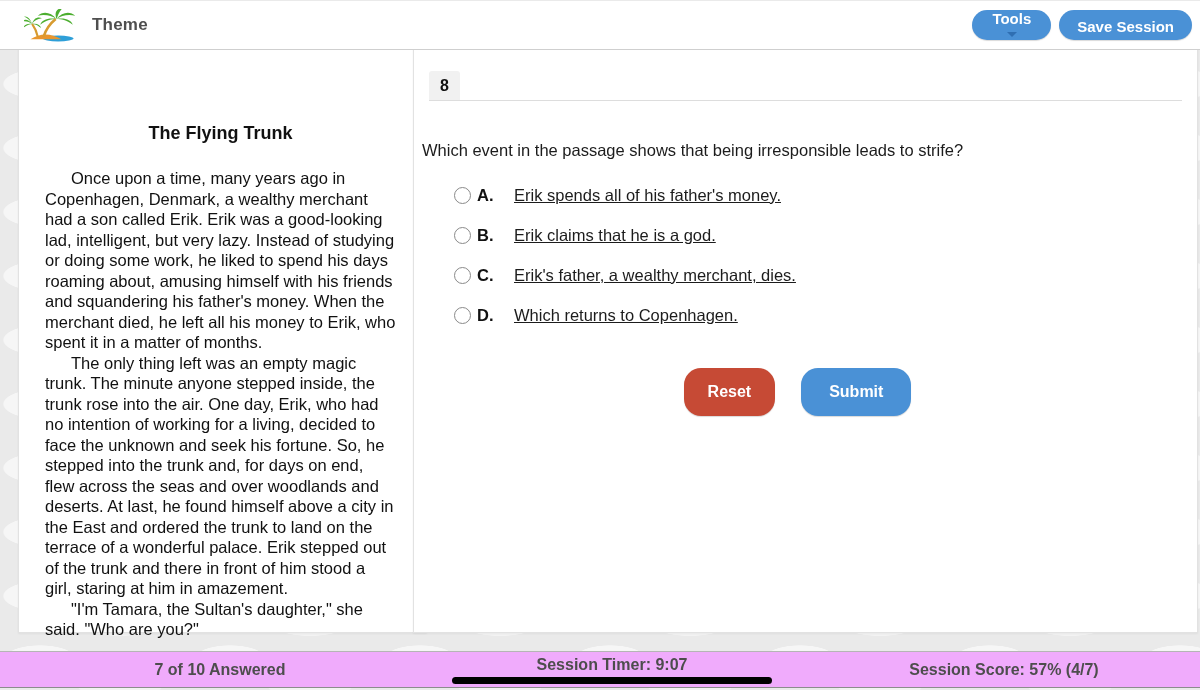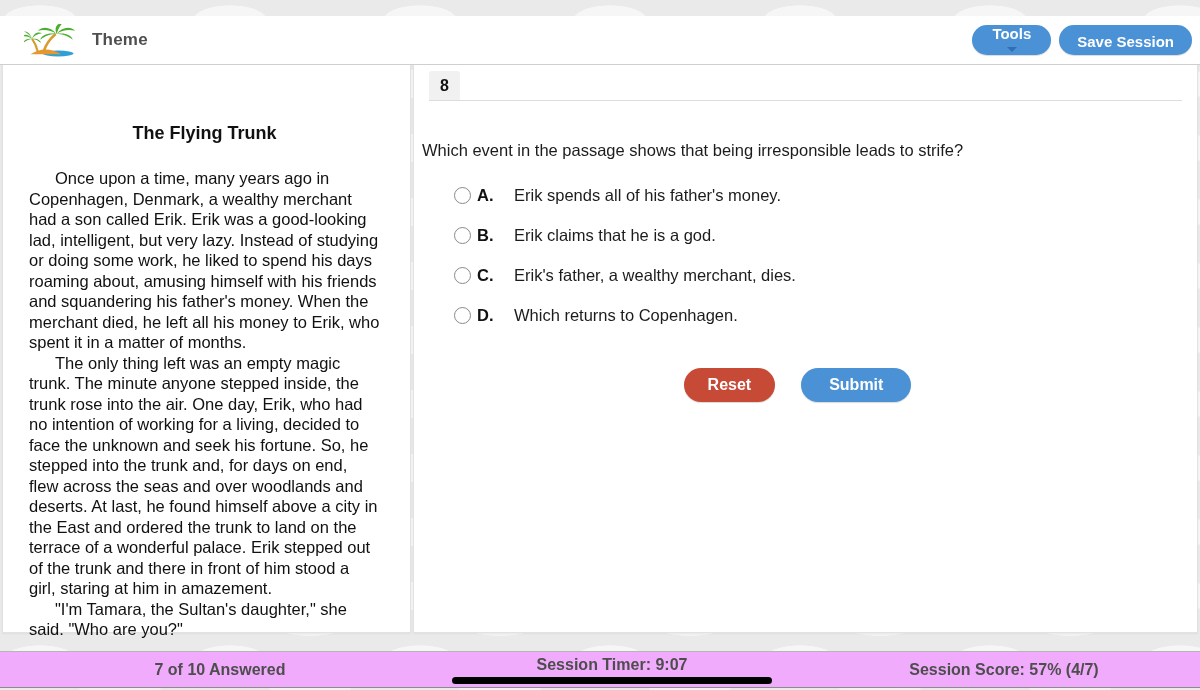--- a/index.html
+++ b/index.html
@@ -10,21 +10,21 @@
     background-image:
       radial-gradient(ellipse 60px 24px at 40px 20px, rgba(255,255,255,0.55) 0 60%, transparent 62%),
       radial-gradient(ellipse 70px 26px at 120px 44px, rgba(255,255,255,0.45) 0 60%, transparent 62%);
     background-size: 190px 64px;
     position: relative;
     color: #222;
   }
 
   
   .header {
-    position: absolute; top: 16px; left: 0; right: 0; height: 49px;
+    position: absolute; top: 1px; left: 0; right: 0; height: 49px;
     background: #ffffff;
     border-bottom: 1px solid #cfcfcf;
     display: flex; align-items: center;
     padding: 0 8px 0 24px;
     z-index: 5;
   }
   .logo { width: 52px; height: 33px; margin-right: 16px; }
   .brand {
     font-size: 17px; font-weight: bold; color: #4f4f4f; letter-spacing: 0.2px;
   }
@@ -47,21 +47,21 @@
     border-top: 5px solid #2f6fb2;
   }
 
   
   .panel {
     position: absolute; top: 44px; height: 589px;
     background: #ffffff;
     border: 1px solid #e2e2e2;
     box-shadow: 0 1px 2px rgba(0,0,0,0.05);
   }
-  .passage-panel { left: 2px; width: 409px; }
+  .passage-panel { left: 18px; width: 409px; }
   .question-panel { left: 413px; width: 785px; }
 
   
   .passage-inner { padding: 78px 30px 0 26px; }
   .passage-title {
     text-align: center; font-size: 18px; font-weight: bold; color: #111;
     margin-bottom: 24px;
   }
   .passage-text p {
     font-size: 16.5px; line-height: 20.5px; color: #111;
@@ -89,31 +89,31 @@
   }
   .radio {
     width: 17px; height: 17px; border-radius: 50%;
     border: 1.5px solid #8a8a8a; background: #fff;
     flex: 0 0 17px; cursor: pointer;
   }
   .opt-letter {
     font-weight: bold; font-size: 16.5px; color: #111;
     width: 34px; margin-left: 6px;
   }
-  .opt-text { font-size: 16.5px; color: #1c1c1c; margin-left: 3px; }
+  .opt-text { font-size: 16.5px; color: #1c1c1c; margin-left: 3px; text-decoration: underline; }
 
   .q-buttons {
     display: flex; justify-content: center; gap: 26px;
     margin-top: 43px; margin-left: -16px;
   }
   .action-btn {
     border: none; cursor: pointer;
     font-family: "Liberation Sans", sans-serif;
     font-size: 16px; font-weight: bold; color: #ffffff;
-    height: 34px; border-radius: 17px; padding: 0 24px;
+    height: 48px; border-radius: 17px; padding: 0 24px;
     box-shadow: 0 1px 1px rgba(0,0,0,0.15);
   }
   .reset-btn { background: #c64a35; }
   .submit-btn { background: #4a91d6; padding: 4px 28px; }
 
   
   .footer {
     position: absolute; left: 0; right: 0; top: 651px; height: 37px;
     background: #f0abfc;
     border-top: 1px solid #b5b5b5;

